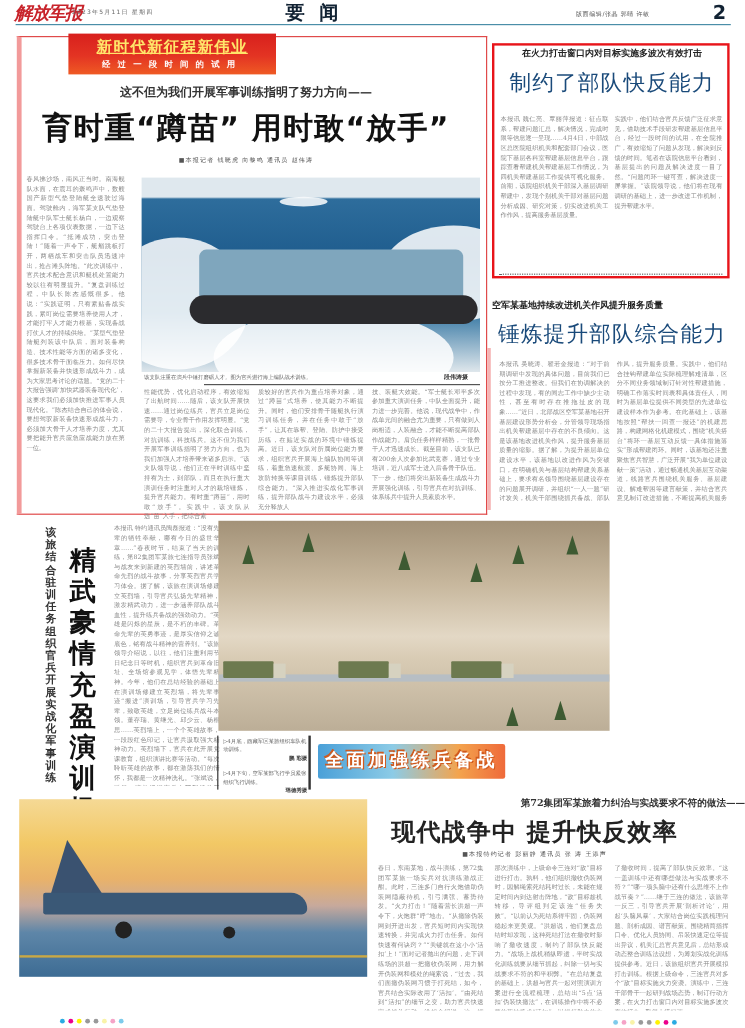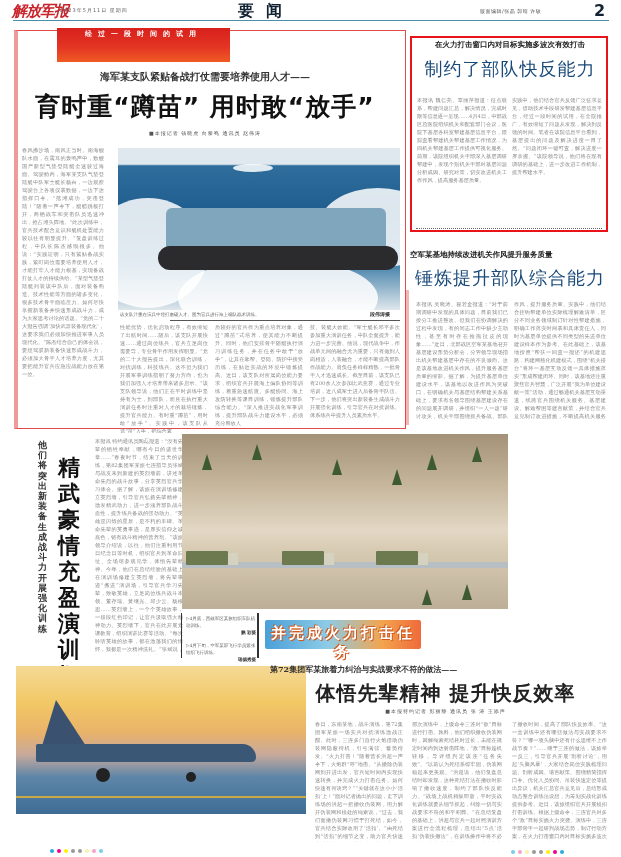--- a/index.html
+++ b/index.html
@@ -66,21 +66,21 @@
   .banner2 { left: 265px; top: 620px; width: 156px; height: 29px; background: linear-gradient(90deg,#4aa0d8 0%,#8ccbe6 40%,#f3a44e 75%,#ef6a3a 100%); border-radius: 2px; text-align: center; }
   .banner2-text { font-size: 15px; font-weight: bold; color: #fff; padding-top: 4px; letter-spacing: 3px; font-family: "DejaVu Sans", sans-serif; text-shadow: 1px 1px 0 #d05a1e, -1px -1px 0 #d05a1e; }
 
   .photo-jet { left: 16px; top: 666px; width: 290px; height: 148px; overflow: hidden; background: linear-gradient(180deg,#f5d995 0%,#f2c865 25%,#e9b26a 45%,#c7a99c 60%,#5e86a8 75%,#3d6c94 100%); }
   .jet-body { position: absolute; left: 20px; top: 78px; width: 220px; height: 18px; background: #3a5876; border-radius: 4px 30px 10px 4px; }
   .jet-tail { position: absolute; left: 26px; top: 34px; width: 0; height: 0; border-left: 14px solid transparent; border-right: 30px solid transparent; border-bottom: 46px solid #3a5270; }
   .jet-gear1 { position: absolute; left: 80px; top: 102px; width: 14px; height: 14px; background: #222; border-radius: 50%; }
   .jet-gear2 { position: absolute; left: 170px; top: 106px; width: 10px; height: 10px; background: #222; border-radius: 50%; }
   .runway { position: absolute; left: 0; top: 130px; width: 100%; height: 2px; background: #c9a845; }
 
-  .kicker-4 { left: 270px; top: 664px; width: 351px; text-align: left; font-size: 8px; font-weight: bold; color: #333; }
+  .kicker-4 { left: 270px; top: 664px; width: 351px; text-align: right; font-size: 8px; font-weight: bold; color: #333; }
   .headline-4 { left: 270px; top: 680px; width: 351px; text-align: center; font-size: 20px; font-weight: bold; color: #222; letter-spacing: 1px; }
   .byline-4 { left: 270px; top: 708px; width: 351px; text-align: center; font-size: 5px; color: #555; letter-spacing: 1px; }
   .col-b1 { left: 315px; top: 720px; width: 88px; height: 122px; }
   .col-b2 { left: 412px; top: 720px; width: 90px; height: 122px; }
   .col-b3 { left: 512px; top: 720px; width: 95px; height: 122px; }
 
   .regmarks { display: flex; gap: 3px; }
   .regmark { width: 4px; height: 4px; border-radius: 50%; }
 </style>
 </head>
@@ -88,23 +88,24 @@
 
 <div class="abs masthead-logo">解放军报</div>
 <div class="abs masthead-date">2023年5月11日  星期四</div>
 <div class="abs masthead-section">要闻</div>
 <div class="abs masthead-editors">版面编辑/张晶  郭晴  许敏</div>
 <div class="abs masthead-page">2</div>
 <div class="abs masthead-rule"></div>
 
 <div class="abs box-left"></div>
 <div class="abs banner">
+  <div class="banner-top">新时代新征程新伟业</div>
   <div class="banner-sub">经过一段时间的试用</div>
 </div>
-<div class="abs kicker-1">海军某支队紧贴备战打仗需要培养使用人才——</div>
+<div class="abs kicker-1">这不但为我们开展军事训练指明了努力方向——</div>
 <div class="abs headline-1">育时重“蹲苗”  用时敢“放手”</div>
 <div class="abs byline-1">■本报记者  钱晓虎  向黎鸣  通讯员  赵伟涛</div>
 
 <div class="abs body-text col-l1">春风拂沙场，南风正当时。南海舰队水面，在震耳的轰鸣声中，数艘国产新型气垫登陆艇全速驶过海面。驾驶舱内，海军某支队气垫登陆艇中队军士艇长杨白，一边观察驾驶台上各项仪表数据，一边下达指挥口令。“抵滩成功，突击登陆！”随着一声令下，艇艏跳板打开，两栖战车和突击队员迅速冲出，抢占滩头阵地。“此次训练中，官兵技术配合意识和艇机处置能力较以往有明显提升。”复盘训练过程，中队长陈杰感慨很多。他说：“实践证明，只有紧贴备战实践，紧盯岗位需要培养使用人才，才能打牢人才能力根基，实现备战打仗人才的持续供给。”某型气垫登陆艇列装该中队后，面对装备构造、技术性能等方面的诸多变化，很多技术骨干面临压力。如何尽快掌握新装备并快速形成战斗力，成为大家思考讨论的话题。“党的二十大报告强调‘加快武器装备现代化’，这要求我们必须加快推进军事人员现代化。”陈杰结合自己的体会说，要想驾驭新装备快速形成战斗力，必须加大骨干人才培养力度，尤其要把能升官兵应急应战能力放在第一位。</div>
 
 <div class="abs photo-hovercraft">
   <div class="spray" style="left:-30px;top:50px;width:120px;height:110px;"></div>
   <div class="spray" style="left:60px;top:110px;width:200px;height:80px;"></div>
   <div class="spray" style="left:200px;top:40px;width:120px;height:80px;"></div>
   <div class="spray" style="left:115px;top:16px;width:40px;height:8px;"></div>
@@ -125,21 +126,21 @@
 <div class="abs body-text col-r1">本报讯  魏仁亮、覃丽萍报道：征点联系，帮建问题汇总，解决情况，完成时限等信息逐一呈现……4月4日，中部战区总医院组织机关和配套部门会议，医院下基层各科室帮建基层信息平台，跟踪查看帮建机关帮建基层工作情况，为四机关帮建基层工作提供可视化服务。前期，该院组织机关干部深入基层调研帮建中，发现个别机关干部对基层问题分析成因、研究对策，切实改进机关工作作风，提高服务基层质量。</div>
 <div class="abs body-text col-r2">实践中，他们结合官兵反馈广泛征求意见，借助技术手段研发帮建基层信息平台，经过一段时间的试用，在全院推广，有效缩短了问题从发现，解决到反馈的时间。笔者在该院信息平台看到，基层提出的问题及解决进度一目了然。“问题闭环一键可查，解决进度一屏掌握。”该院领导说，他们将在现有调研的基础上，进一步改进工作机制，提升帮建水平。</div>
 <div class="abs dotted"></div>
 
 <div class="abs pink-bar"></div>
 <div class="abs kicker-3">空军某基地持续改进机关作风提升服务质量</div>
 <div class="abs headline-3">锤炼提升部队综合能力</div>
 <div class="abs body-text col-r3">本报讯  吴晓涛、翟若金报道：“对于前期调研中发现的具体问题，目前我们已按分工推进整改。但我们在协调解决的过程中发现，有的同志工作中缺少主动性，甚至有时存在推拖扯皮的现象……”近日，北部战区空军某基地召开基层建设形势分析会，分管领导现场指出机关帮建基层中存在的不良倾向。这是该基地改进机关作风，提升服务基层质量的缩影。据了解，为提升基层单位建设水平，该基地以改进作风为突破口，在明确机关与基层结构帮建关系基础上，要求有名领导围绕基层建设存在的问题展开调研，并组织“一人一题”研讨攻关，机关干部围绕抓兵备战、部队建设、改革转型等多个专题进行集体研学，在抓基层打基础中进一步务实学风，改进</div>
 <div class="abs body-text col-r4">作风，提升服务质量。实践中，他们结合挂钩帮建单位实际梳理解难清单，区分不同业务领域制订针对性帮建措施，明确工作落实时间表和具体责任人，同时为基层单位提供不同类型的先进单位建设样本作为参考。在此基础上，该基地按照“帮扶一回查一报还”的机建思路，构建网格化机建模式，围绕“机关搭台”将环一基层互动反馈一具体措施落实”形成帮建闭环。同时，该基地还注重聚焦官兵智慧，广泛开展“我为单位建设献一策”活动，通过畅通机关基层互动渠道，线路官兵围绕机关服务、基层建设、解难帮困等建言献策，并结合官兵意见制订改进措施，不断提高机关服务质量和基层建设水平。</div>
 
-<div class="abs vert-sub">他们将突出新装备生成战斗力开展强化训练</div>
+<div class="abs vert-sub">该旅结合驻训任务组织官兵开展实战化军事训练</div>
 <div class="abs vert-head">精武豪情充盈演训场</div>
 <div class="abs body-text col-m1">本报讯  特约通讯员陶磊报道：“没有先辈的牺牲奉献，哪有今日的盛世华章……”春夜时节，结束了当天的训练，第82集团军某旅七连指导员张斌与战友来到新建的英烈墙前，讲述革命先烈的战斗故事，分享英烈官兵学习体会。据了解，该旅在演训场修建立英烈墙，引导官兵弘扬先辈精神，激发精武动力，进一步涵养部队战斗血性，提升练兵备战的强劲动力。“英雄是闪烁的星辰，是不朽的丰碑。革命先辈的英勇事迹，是厚实信仰之诚底色，铭有战斗精神的营养剂。”该旅领导介绍说，以往，他们注重利用节日纪念日等时机，组织官兵到革命旧址、全场馆参观见学，体悟先辈精神。今年，他们在总结经验的基础上在演训场修建立英烈墙，将先辈事迹“搬进”演训场，引导官兵学习先辈，致敬英雄，立足岗位练兵战斗本领。董存瑞、黄继光、邱少云、杨根思……英烈墙上，一个个英雄故事，一段段红色印记，让官兵汲取强大精神动力。英烈墙下，官兵在此开展党课教育，组织演讲比赛等活动。“每次聆听英雄的故事，都在激荡我们的情怀，我都是一次精神洗礼。”张斌说，近日，该旅组织官兵在英烈墙前开展“铭记英烈，再立新功”教育活动，三连战士张浩感慨地说。汲取先辈精神，天志精武强能。连日来，该旅结合驻训任务组织官兵开展实战化军事训练，大家精神饱满，斗志昂扬，多项战法训法得到检验。</div>
 
 <div class="abs photo-trucks">
   <div class="tree" style="left:20px;top:20px;"></div>
   <div class="tree" style="left:70px;top:10px;"></div>
   <div class="tree" style="left:150px;top:25px;"></div>
   <div class="tree" style="left:210px;top:35px;"></div>
   <div class="tree" style="left:245px;top:20px;"></div>
   <div class="tree" style="left:290px;top:12px;"></div>
@@ -154,33 +155,33 @@
 <div class="abs vbar"></div>
 <div class="abs cap-left">
   <div>▷4月底，西藏军区某旅组织车队机动训练。</div>
   <span class="cap-credit">鹏  彩摄</span>
   <div style="margin-top:6px;">▷4月下旬，空军某部飞行学员紧张组织飞行训练。</div>
   <span class="cap-credit">瑶德秀摄</span>
 </div>
 <div class="abs vbar2"></div>
 
 <div class="abs banner2">
-  <div class="banner2-text">并完成火力打击任务</div>
+  <div class="banner2-text">全面加强练兵备战</div>
 </div>
 
 <div class="abs photo-jet">
   <div class="jet-tail"></div>
   <div class="jet-body"></div>
   <div class="jet-gear1"></div>
   <div class="jet-gear2"></div>
   <div class="runway"></div>
 </div>
 
 <div class="abs kicker-4">第72集团军某旅着力纠治与实战要求不符的做法——</div>
-<div class="abs headline-4">体悟先辈精神  提升快反效率</div>
+<div class="abs headline-4">现代战争中  提升快反效率</div>
 <div class="abs byline-4">■本报特约记者  彭丽静  通讯员  张  涛  王添声</div>
 <div class="abs body-text col-b1">春日，东南某地，战斗演练，第72集团军某旅一场实兵对抗演练激战正酣。此时，三连多门自行火炮借助伪装网隐蔽待机，引弓满弦、蓄势待发。“火力打击！”随着营长洪超一声令下，火炮群“呼”地击。“从撤除伪装网到开进出发，官兵短时间内实现快速转换，并完成火力打击任务。如何快速有何诀窍？”“关键就在这小小‘活扣’上！”面对记者抛出的问题，走下训练场的洪超一把撤收伪装网，用力解开伪装网和模处的绳索说，“过去，我们面撤伪装网习惯于打死结，如今，官兵结合实际改用了‘活扣’。”由死结到“活扣”的细节之变，助力官兵快速完成战斗行动。洪超介绍说，这一细节之变缘于之前的一次失败经历。</div>
 <div class="abs body-text col-b2">那次演练中，上级命令三连对“敌”目标进行打击。孰料，他们组织撤收伪装网时，因解绳索死结耗时过长，未能在规定时间内到达射击阵地，“敌”目标趁机转移，导评组判定该连“任务失败”。“以前认为死结系得牢固，伪装网稳起来更美观。”洪超说，他们复盘总结时却发现，这种死结打法在撤收时影响了撤收速度，制约了部队快反能力。“战场上战机稍纵即逝，平时实战化训练就要从细节抓起，纠除一切与实战要求不符的和平积弊。”在总结复盘的基础上，洪超与官兵一起对照演训方案进行全流程梳理，总结出“5点‘活扣’伪装快撤法”，在训练操作中将不必要的死结换成“活扣”，以操杆助力的方式展开伪装网，有效缩短</div>
 <div class="abs body-text col-b3">了撤收时间，提高了部队快反效率。“这一盖训练中还有哪些做法与实战要求不符？”“哪一项头脑中还有什么思维不上作战节奏？”……继于三连的做法，该旅举一反三，引导官兵开展‘剖析讨论’，用起‘头脑风暴’，大家结合岗位实践梳理问题、剖析成因、谱言献策。围绕精简指挥口令、优化人员协同、吊装快速定位等提出异议，机关汇总官兵意见后，总结形成动态整合训练法设想，为筹划实战化训练提供参考。近日，该旅组织官兵开展模拟打击训练。根据上级命令，三连官兵对多个“敌”目标实施火力突袭。演练中，三连干部骨干一起研判战场态势，制订行动方案，在火力打击窗口内对目标实施多波次有效打击，取得上级好评。</div>
 
 <div class="abs regmarks" style="left:50px;top:849px;" id="regmarks-left">
     <span class="regmark" style="background: rgb(41, 171, 226);"></span>
     <span class="regmark" style="background: rgb(236, 0, 140);"></span>
     <span class="regmark" style="background: rgb(255, 242, 0);"></span>
     <span class="regmark" style="background: rgb(153, 153, 153);"></span>

